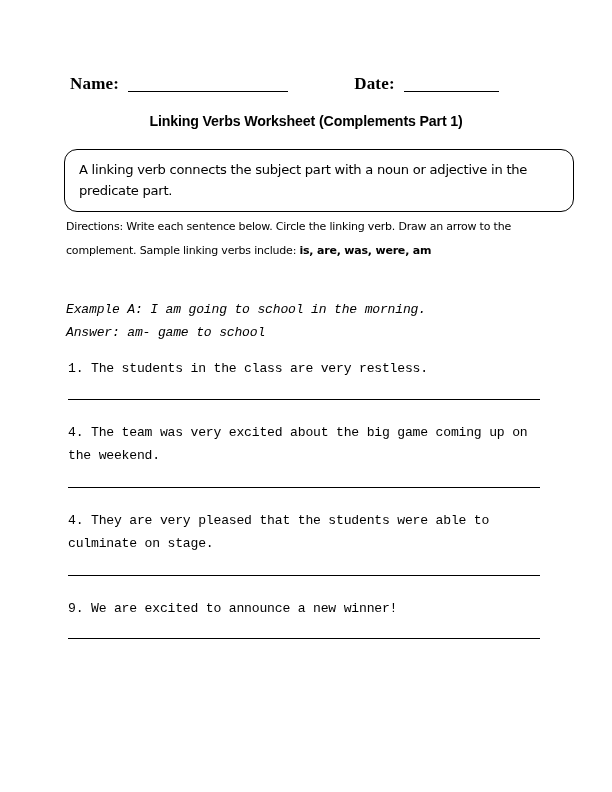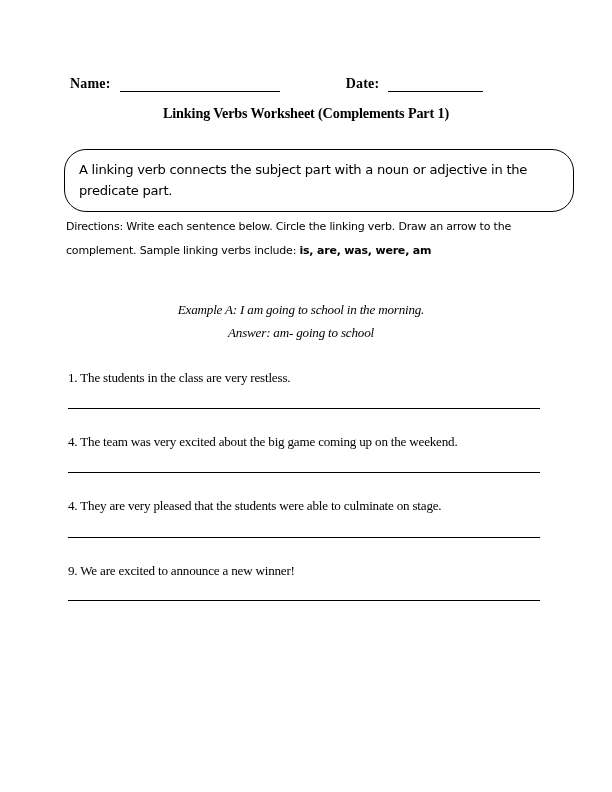--- a/index.html
+++ b/index.html
@@ -35,58 +35,58 @@
     display: flex;
     align-items: flex-end;
   }
   .field {
     display: flex;
     align-items: flex-end;
   }
   .field-label {
     font-family: "Liberation Serif", serif;
     font-weight: bold;
-    font-size: 14px;
+    font-size: 17px;
     line-height: 17px;
     letter-spacing: 0.2px;
     white-space: nowrap;
   }
   .field-rule {
     display: inline-block;
     border-bottom: 1.6px solid #000;
     height: 14px;
     margin-left: 9px;
   }
   .field-name .field-rule { width: 160px; }
   .field-date { margin-left: 66px; }
   .field-date .field-rule { width: 95px; }
 
   
   .worksheet-title {
     position: absolute;
     left: 0;
-    top: 104px;
+    top: 112px;
     width: 612px;
     text-align: center;
-    font-family: Liberation Serif, serif;
+    font-family: Liberation Sans, sans-serif;
     font-weight: bold;
     font-size: 14.2px;
     line-height: 18px;
     letter-spacing: -0.15px;
   }
 
   
   .definition-box {
     position: absolute;
     left: 64px;
     top: 149px;
     width: 510px;
     box-sizing: border-box;
     border: 1.5px solid #000;
-    border-radius: 22px;
+    border-radius: 13px;
     padding: 9px 12px 10px 14px;
     font-family: "DejaVu Sans", sans-serif;
     font-size: 13.1px;
     line-height: 21px;
     letter-spacing: -0.25px;
   }
 
   
   .directions {
     position: absolute;
@@ -101,45 +101,43 @@
   .directions b {
     font-weight: bold;
   }
 
   
   .example-block {
     position: absolute;
     left: 66px;
     top: 298px;
     width: 470px;
-    font-family: Liberation Serif, serif;
+    font-family: Liberation Mono, monospace;
     font-style: italic;
     font-size: 13.1px;
     line-height: 23px;
     letter-spacing: -0.2px;
-    text-align: center;
   }
 
   
   .questions {
     position: absolute;
     left: 68px;
     top: 357px;
     width: 474px;
   }
   .question-item {
     position: relative;
   }
   .question-text {
-    font-family: Liberation Serif, serif;
+    font-family: Liberation Mono, monospace;
     font-size: 13.1px;
     line-height: 23.5px;
     letter-spacing: -0.2px;
     padding-bottom: 0;
-    margin-top: 9px;
   }
   .answer-rule {
     border-bottom: 1.5px solid #000;
     width: 472px;
     height: 0;
     margin-top: 18px;
     margin-bottom: 21px;
   }
   .q-gap-wide .answer-rule {
     margin-top: 19px;
@@ -164,21 +162,21 @@
   <div class="worksheet-title">Linking Verbs Worksheet (Complements Part 1)</div>
 
   <div class="definition-box">A linking verb connects the subject part with a noun or adjective in the predicate part.</div>
 
   <div class="directions">
     <span>Directions: Write each sentence below. Circle the linking verb. Draw an arrow to the complement. Sample linking verbs include: </span><b>is, are, was, were, am</b>
   </div>
 
   <div class="example-block">
     <div>Example A: I am going to school in the morning.</div>
-    <div>Answer: am- going to school</div>
+    <div>Answer: am- game to school</div>
   </div>
 
   <div class="questions">
 
     <div class="question-item">
       <div class="question-text">1. The students in the class are very restless.</div>
       <div class="answer-rule"></div>
     </div>
 
 

